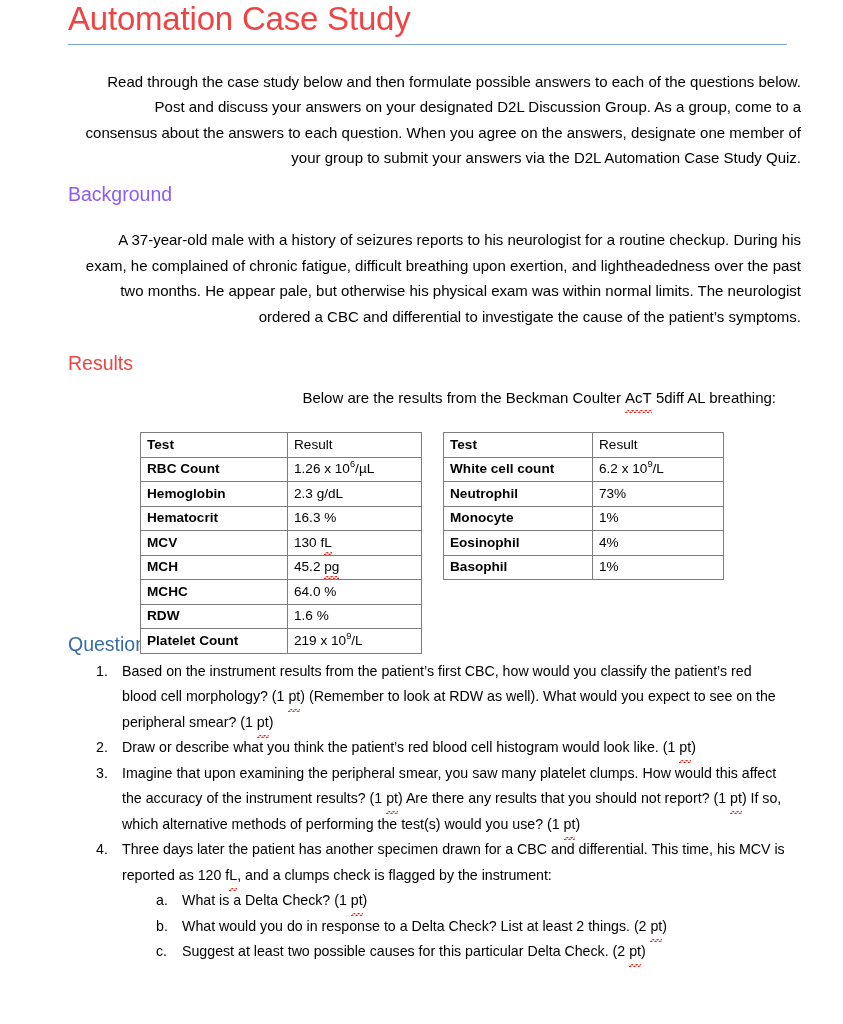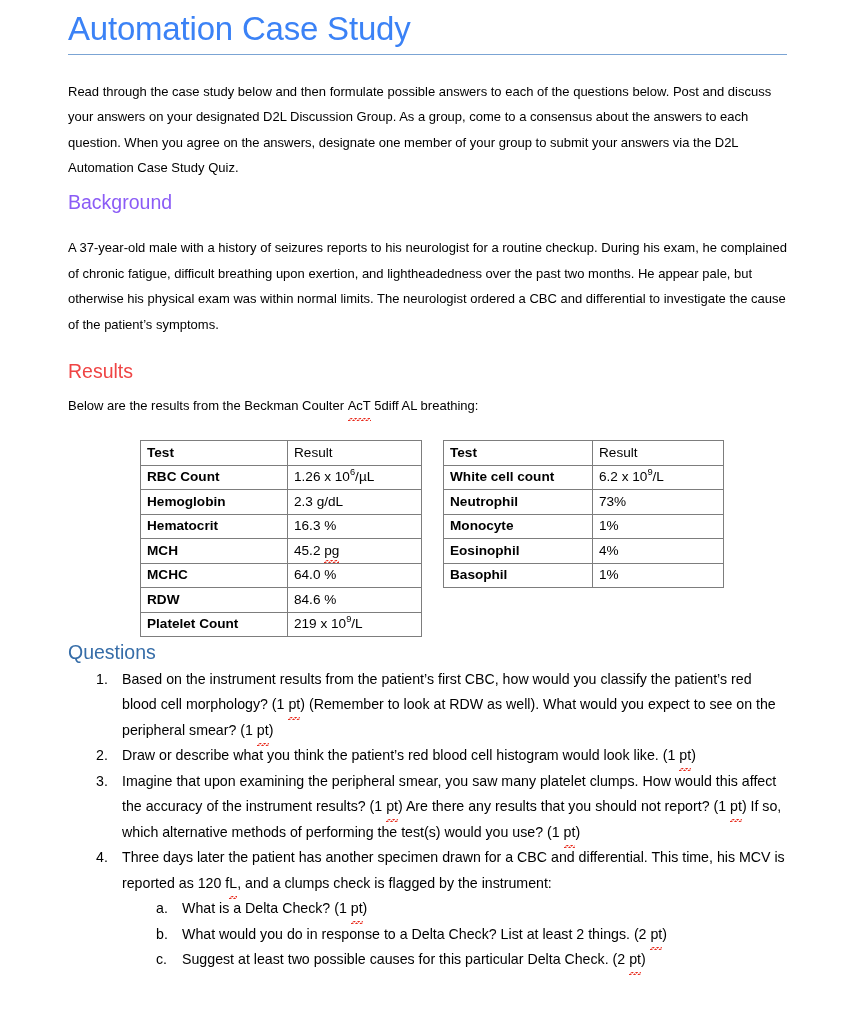--- a/index.html
+++ b/index.html
@@ -21,42 +21,42 @@
     width: 843px;
     height: 1024px;
     box-sizing: border-box;
     padding: 0 55px 0 68px;
   }
 
   
   .doc-title {
     font-size: 33px;
     font-weight: 400;
-    color: #3b82f6;
+    color: #ef4444;
     letter-spacing: -0.2px;
     line-height: 1.15;
     margin: 0;
-    padding-top: 10px;
+    padding-top: 0;
     padding-bottom: 6px;
   }
   .title-rule {
     height: 0;
     border: none;
     border-top: 1.6px solid #7BA4D4;
     margin: 0 0 0 0;
     width: 719px;
   }
 
   
   .para {
-    font-size: 13px;
+    font-size: 15px;
     line-height: 25.5px;
     color: #000;
-    margin: 0;
-    text-align: left;
+    margin: 12px;
+    text-align: right;
   }
   .intro {
     margin-top: 24px;
     width: 721px;
   }
   .bg-para {
     margin-top: 21px;
     width: 721px;
   }
   .results-para {
@@ -198,30 +198,34 @@
           </tr>
           <tr>
             <td class="col-test">Hemoglobin</td>
             <td class="col-result"><span>2.3 g/dL</span></td>
           </tr>
           <tr>
             <td class="col-test">Hematocrit</td>
             <td class="col-result"><span>16.3 %</span></td>
           </tr>
           <tr>
+            <td class="col-test">MCV</td>
+            <td class="col-result"><span>130 f</span><span class="sq">L</span></td>
+          </tr>
+          <tr>
             <td class="col-test">MCH</td>
             <td class="col-result"><span>45.2 </span><span class="sq">pg</span></td>
           </tr>
           <tr>
             <td class="col-test">MCHC</td>
             <td class="col-result"><span>64.0 %</span></td>
           </tr>
           <tr>
             <td class="col-test">RDW</td>
-            <td class="col-result"><span>84.6 %</span></td>
+            <td class="col-result"><span>1.6 %</span></td>
           </tr>
           <tr>
             <td class="col-test">Platelet Count</td>
             <td class="col-result"><span>219 x 10</span><sup>9</sup><span>/L</span></td>
           </tr>
         </tbody>
     </table>
 
     <table class="res right">
       <thead>

